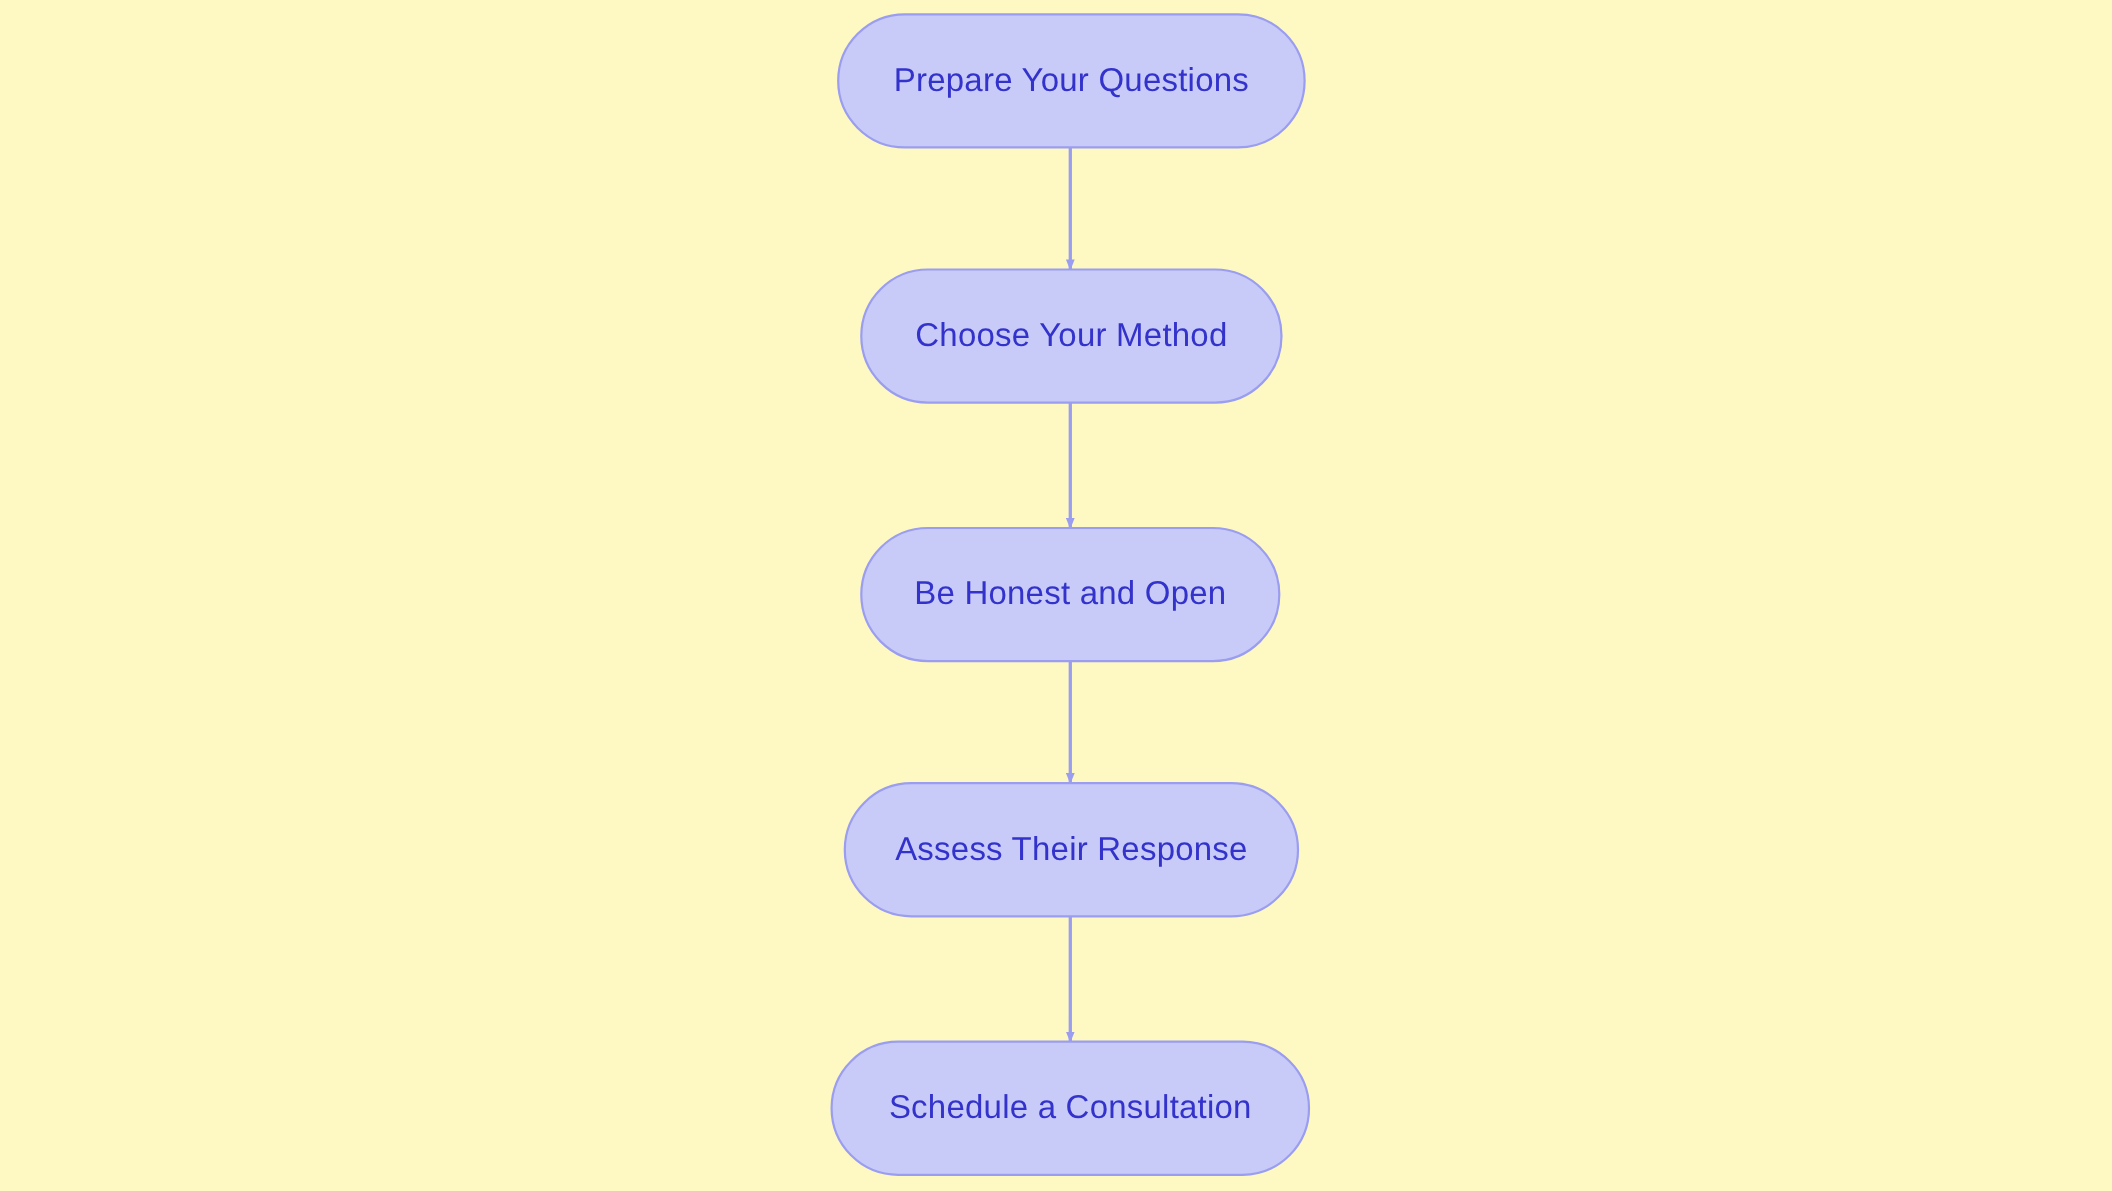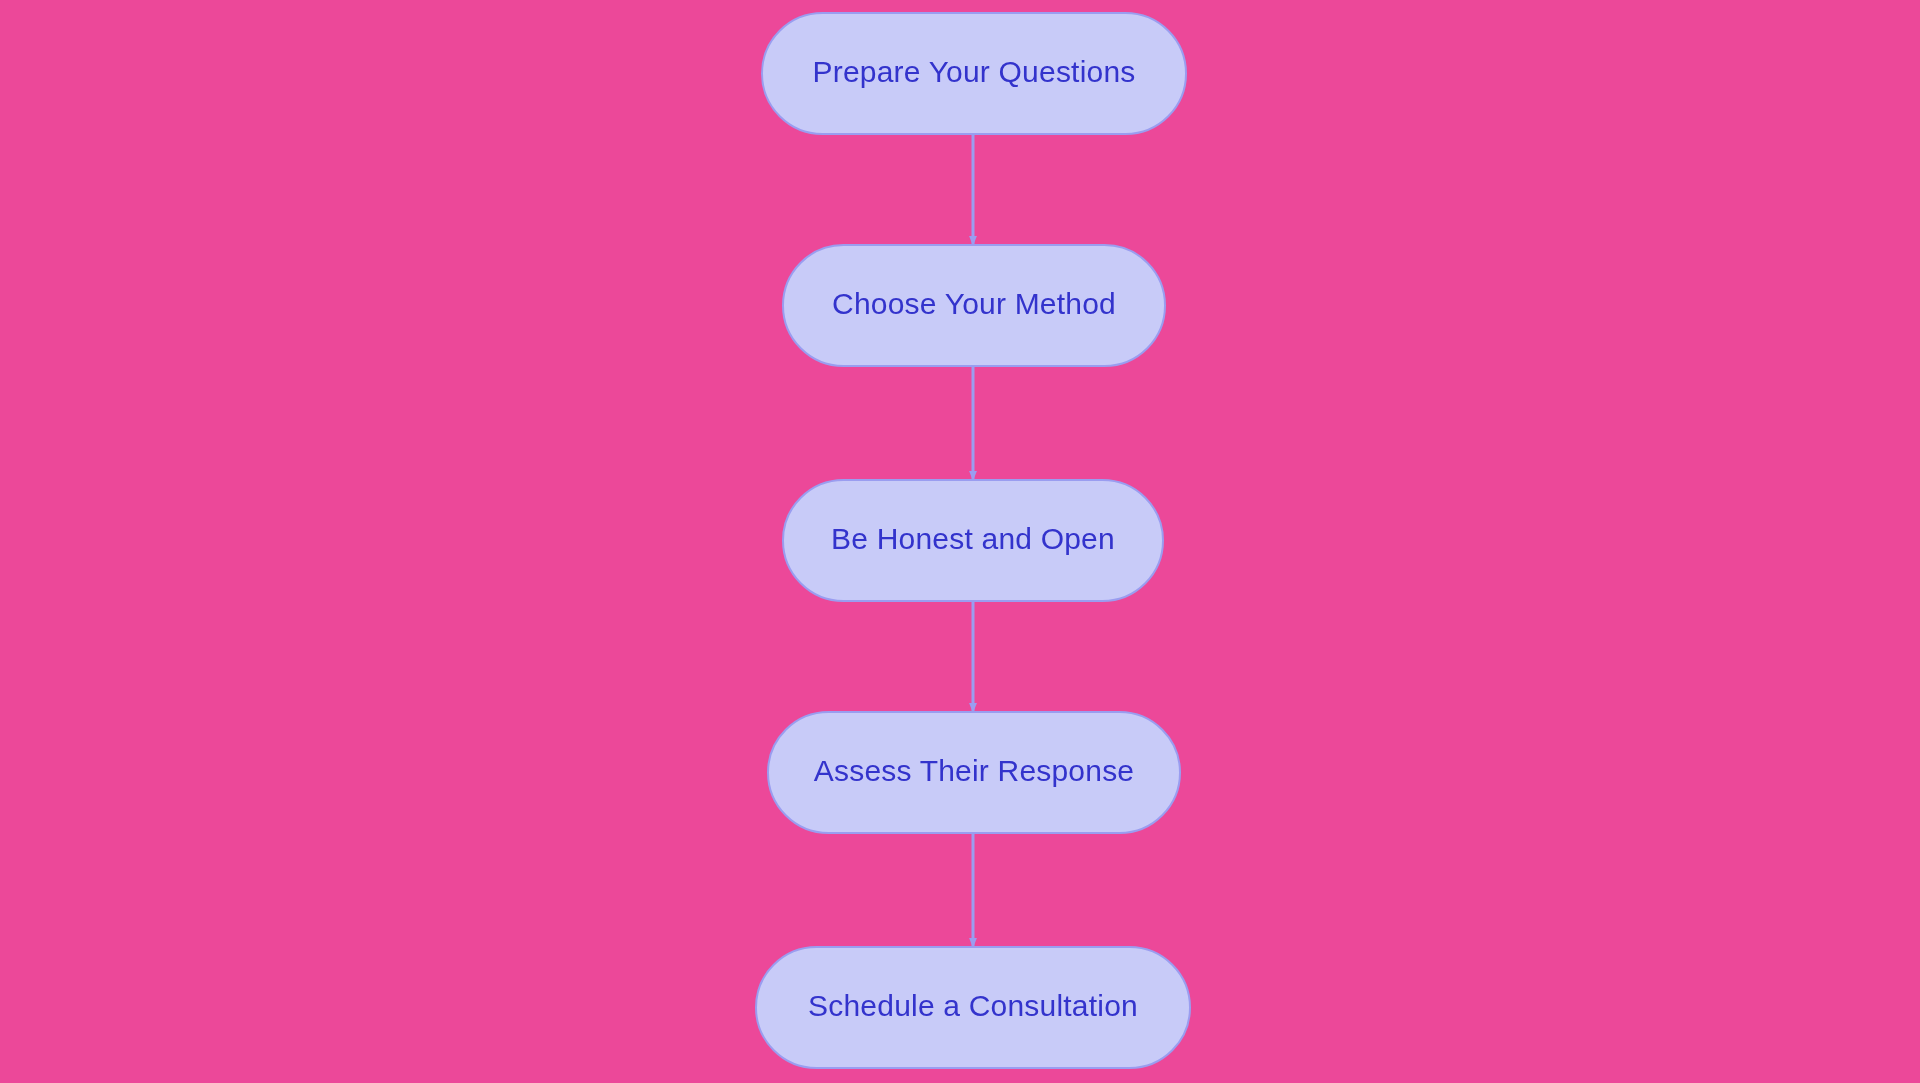--- a/index.html
+++ b/index.html
@@ -33,21 +33,21 @@
     font-weight: 400;
     letter-spacing: 0.2px;
     dominant-baseline: middle;
     text-anchor: middle;
     white-space: pre;
   }
 </style>
 </head>
 <body>
 
-<div id="flowchart-canvas" style="background: #ec4899; text-decoration: underline;">
+<div id="flowchart-canvas" style="background: #fef9c3; text-decoration: underline;">
   <svg id="flow-svg" viewBox="0 0 1920 1083" xmlns="http://www.w3.org/2000/svg">
     <defs>
       <marker id="arrowhead" markerWidth="10" markerHeight="8" refX="9.2" refY="4" orient="auto" markerUnits="userSpaceOnUse">
         <path d="M0,0 L10,4 L0,8 z" fill="#9a9df0"></path>
       </marker>
     </defs>
 
     <g id="edges-layer">
       <line class="edge-line" stroke="#9a9df0" stroke-width="3" marker-end="url(#arrowhead)" x1="973" y1="134" x2="973" y2="245"></line>
       <line class="edge-line" stroke="#9a9df0" stroke-width="3" marker-end="url(#arrowhead)" x1="973" y1="366" x2="973" y2="480"></line>

